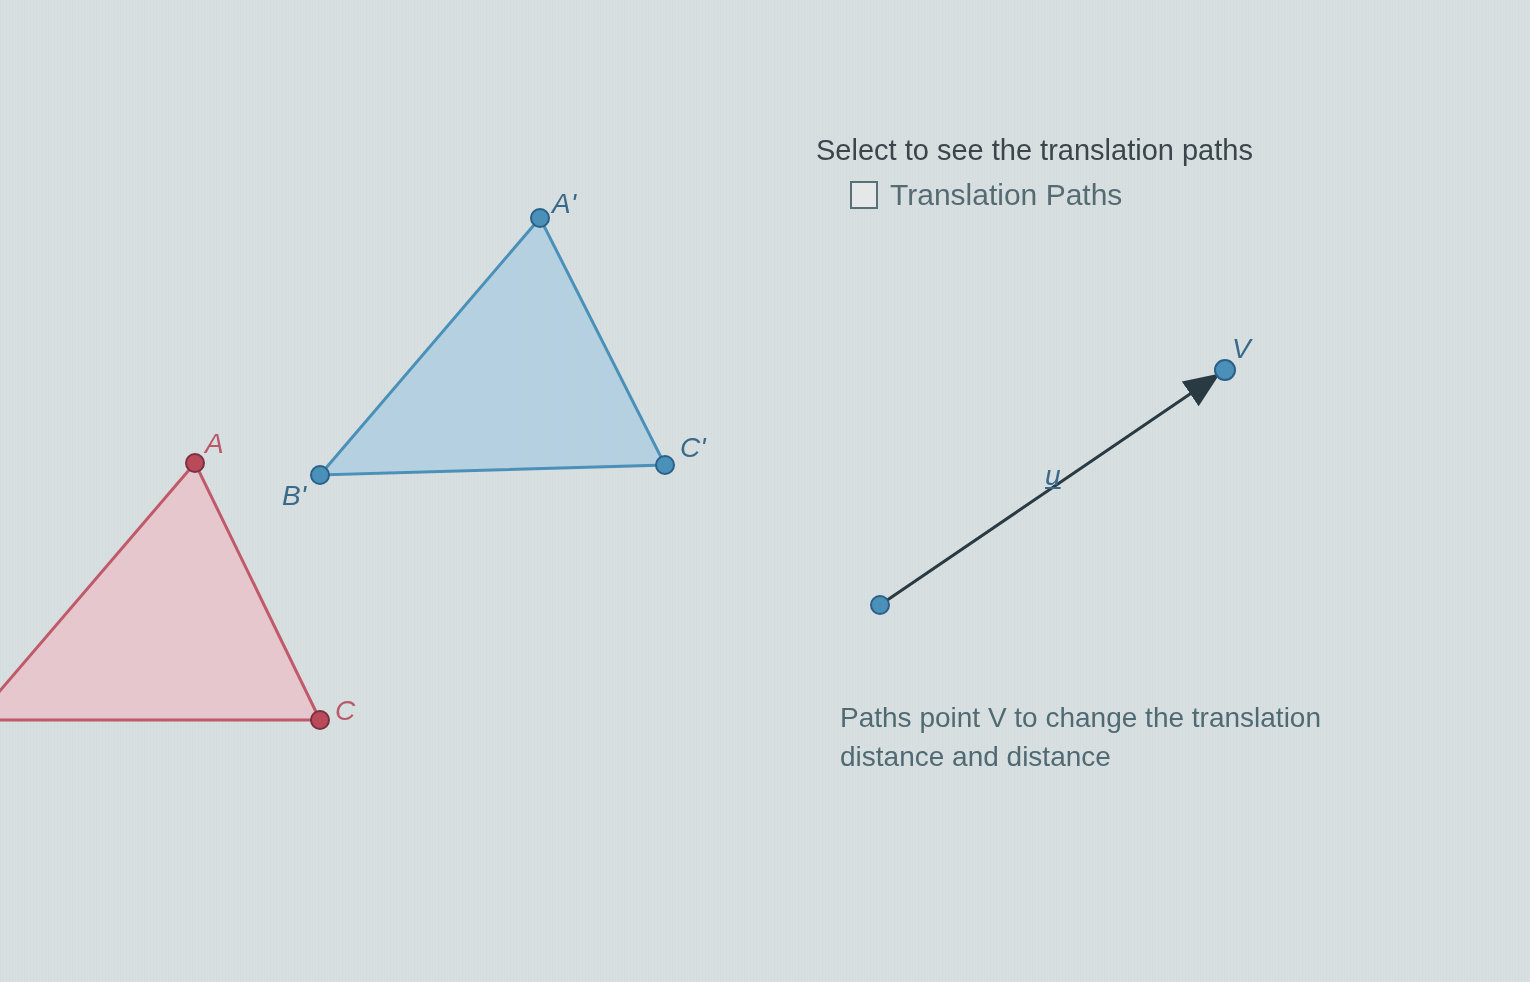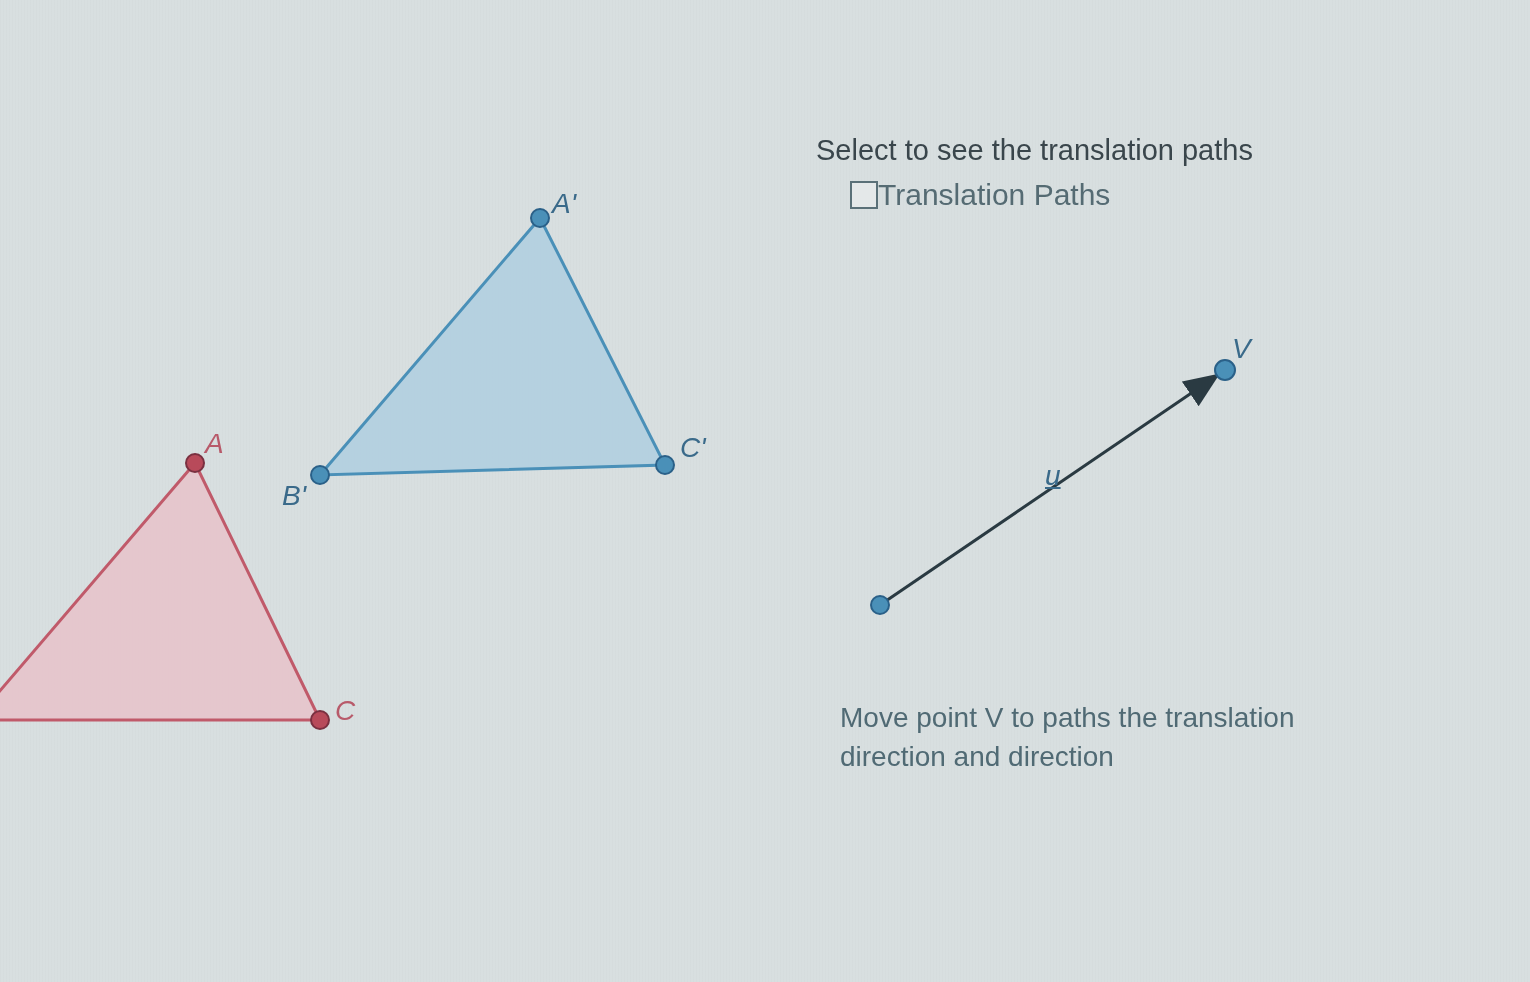--- a/index.html
+++ b/index.html
@@ -25,20 +25,21 @@
     .text-block {
       position: absolute;
       font-size: 28px;
       color: #506a74;
       line-height: 1.4;
     }
     .checkbox-row {
       position: absolute;
       display: flex;
       align-items: center;
+      gap: 12px;
     }
     .checkbox-box {
       width: 28px;
       height: 28px;
       border: 2px solid #5a7078;
       background: #e4e8e9;
       cursor: pointer;
     }
     .checkbox-label { font-size: 30px; color: #556b73; }
     .point-hotspot { position: absolute; width: 20px; height: 20px; border-radius: 50%; cursor: pointer; }
@@ -85,15 +86,15 @@
 <div class="label" style="left:1045px;top:460px;text-decoration:underline">u</div>
 <div class="label" style="left:1232px;top:333px">V</div>
 
 <div class="text-block" style="left:816px;top:130px;font-size:29px;color:#3a464c;font-weight:500">Select to see the translation paths</div>
 <div class="checkbox-row" style="left:850px;top:178px">
   <div class="checkbox-box"></div>
   <div class="checkbox-label">Translation Paths</div>
 </div>
 
 <div class="text-block" style="left:840px;top:698px">
-  <div>Move point V to paths the translation</div>
-  <div>direction and direction</div>
+  <div>Paths point V to change the translation</div>
+  <div>distance and distance</div>
 </div>
 
 </body></html>

